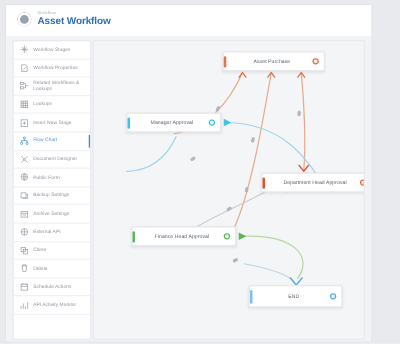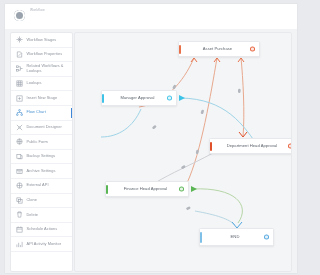--- a/index.html
+++ b/index.html
@@ -102,20 +102,21 @@
   }
 </style>
 </head>
 <body>
 
 <div id="app">
 
   <div class="header">
     <div class="hdr-logo"></div>
     <div class="hdr-eyebrow">Workflow</div>
+    <div class="hdr-title">Asset Workflow</div>
   </div>
 
   <div class="body">
 
     <div class="sidebar">
 
       <div class="s-item">
         <span class="s-ico">
             <svg viewBox="0 0 16 16" fill="none" stroke="currentColor" stroke-width="1.4">
               <path d="M8 1v14M1 8h14M4 4l8 8M12 4l-8 8"></path>

